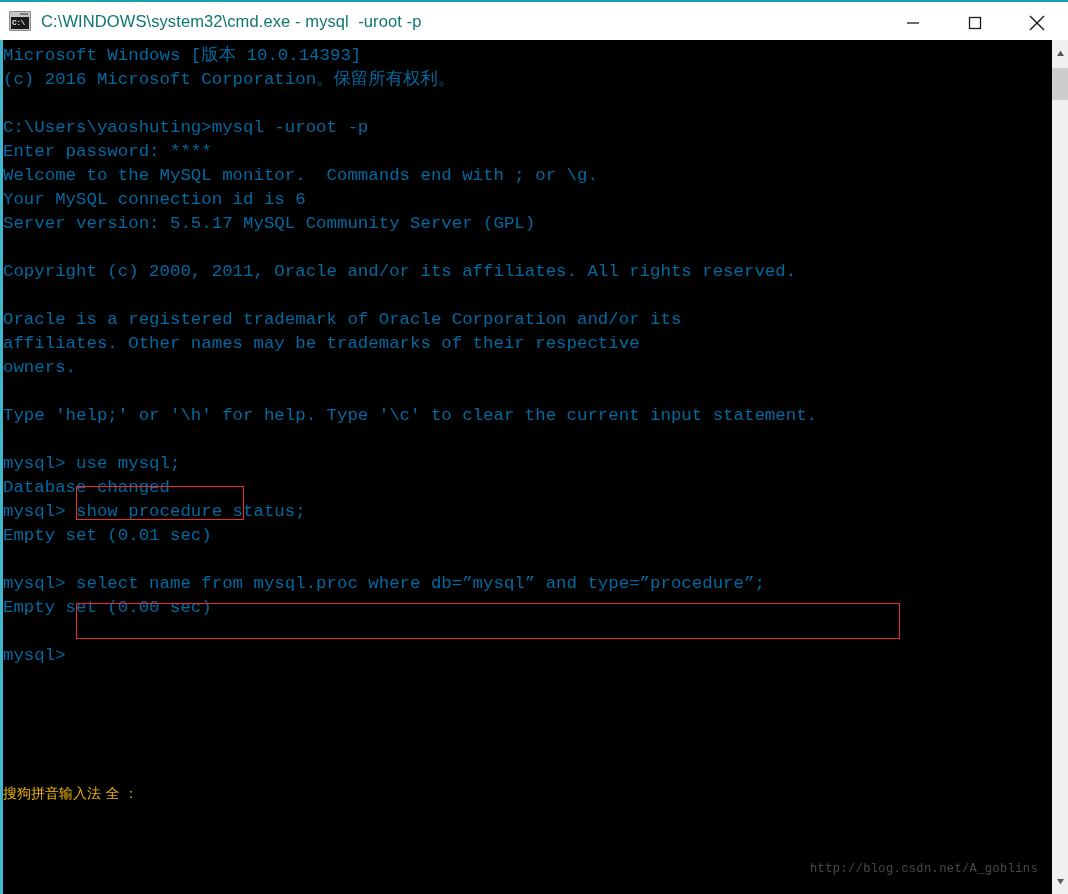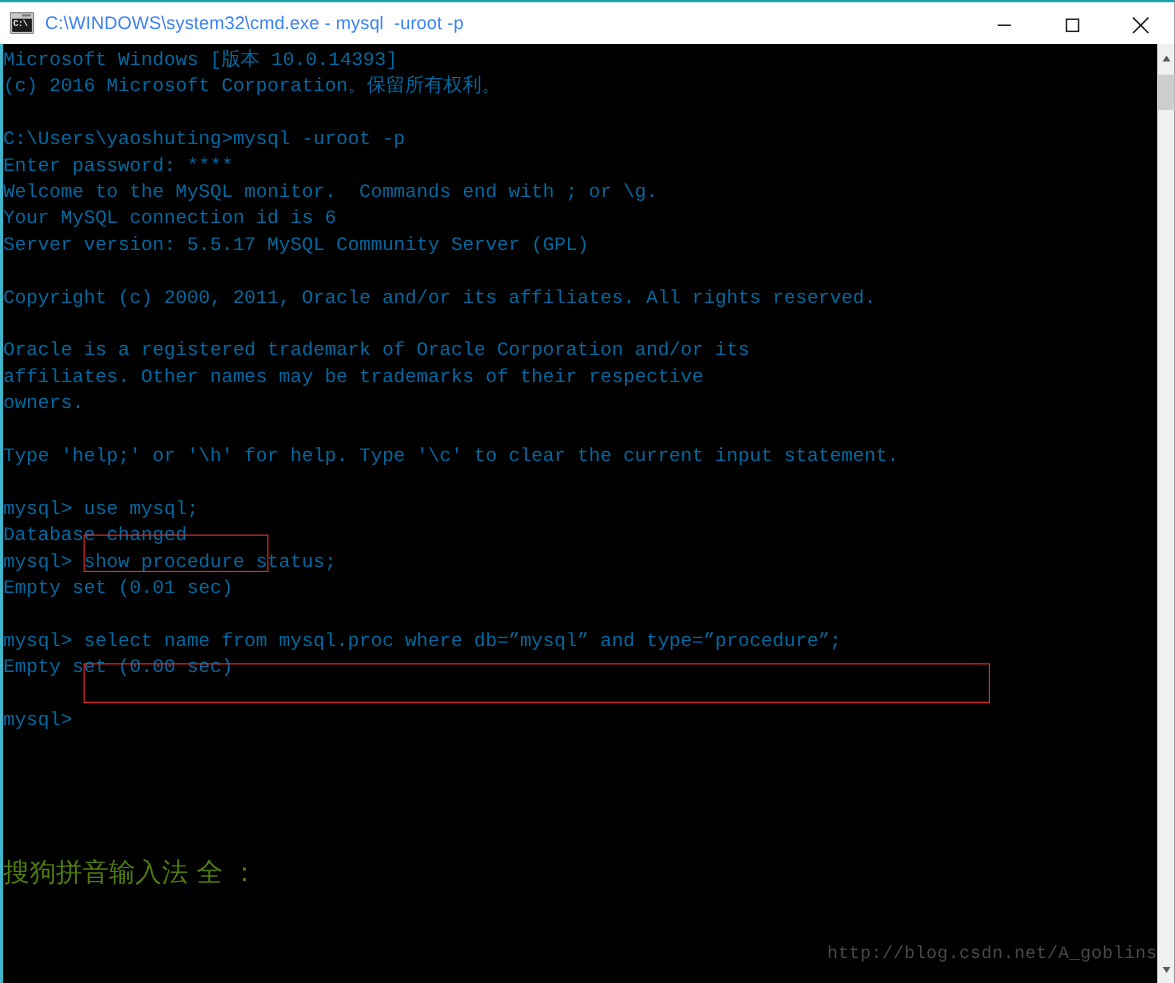--- a/index.html
+++ b/index.html
@@ -66,21 +66,21 @@
     font-weight: bold;
   }
   .title-icon .icon-bar {
     position: absolute;
     right: 2px; top: 1px;
     width: 8px; height: 2px;
     background: #7a7a7a;
   }
   .title-text {
     font-size: 16.5px;
-    color: #3b82f6;
+    color: #0f766e;
     white-space: pre;
     letter-spacing: 0.1px;
     font-family: "Liberation Sans", sans-serif;
   }
   .win-controls {
     position: absolute;
     right: 0; top: 2px;
     height: 38px;
     display: flex;
   }
@@ -144,35 +144,35 @@
     top: 563px;
     width: 824px;
     height: 36px;
   }
 
   
   .ime-line {
     position: absolute;
     left: 0px;
     top: 740px;
-    color: #4d7c0f;
+    color: #eab308;
     font-family: "DejaVu Sans", sans-serif;
-    font-size: 24px;
+    font-size: 14px;
     line-height: 26px;
     white-space: pre;
   }
 
   
   .watermark {
     position: absolute;
-    right: 0;
+    right: 14px;
     bottom: 18px;
     color: #4a4a4a;
     font-family: "Liberation Mono", "DejaVu Sans Mono", monospace;
-    font-size: 16px;
+    font-size: 12px;
     white-space: pre;
     letter-spacing: 0.4px;
   }
 
   
   .scrollbar {
     position: absolute;
     right: 0;
     top: 40px;
     width: 16px;

